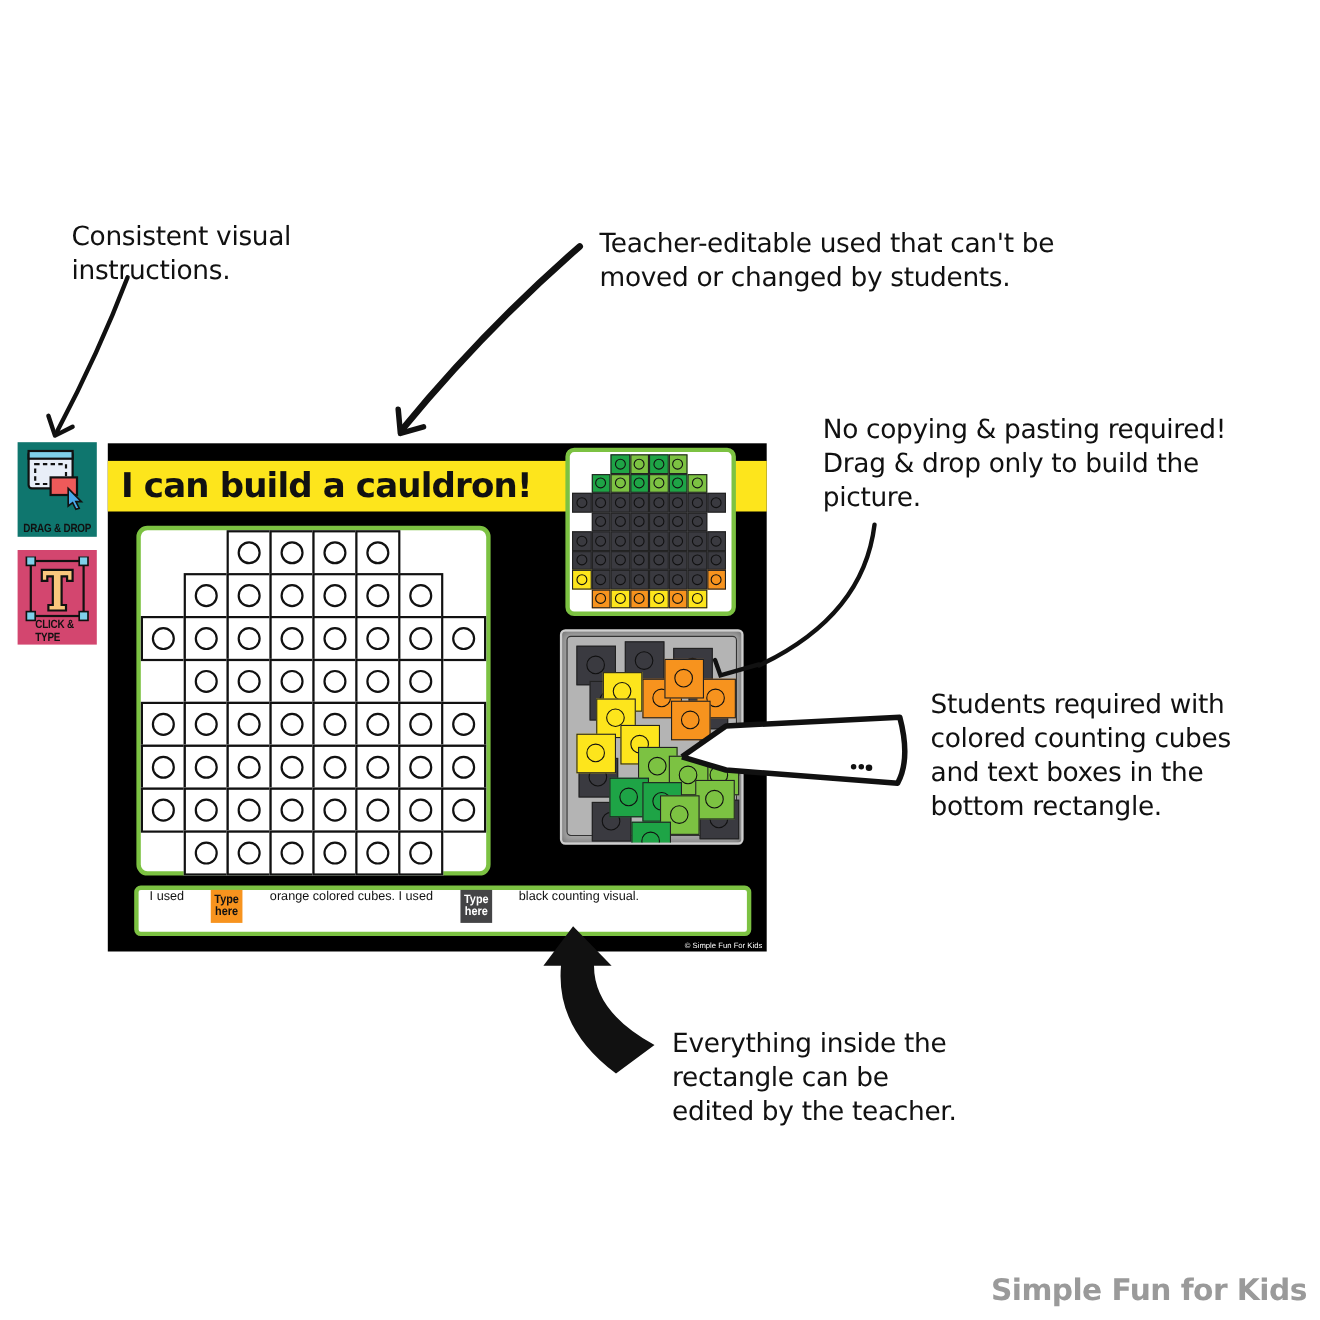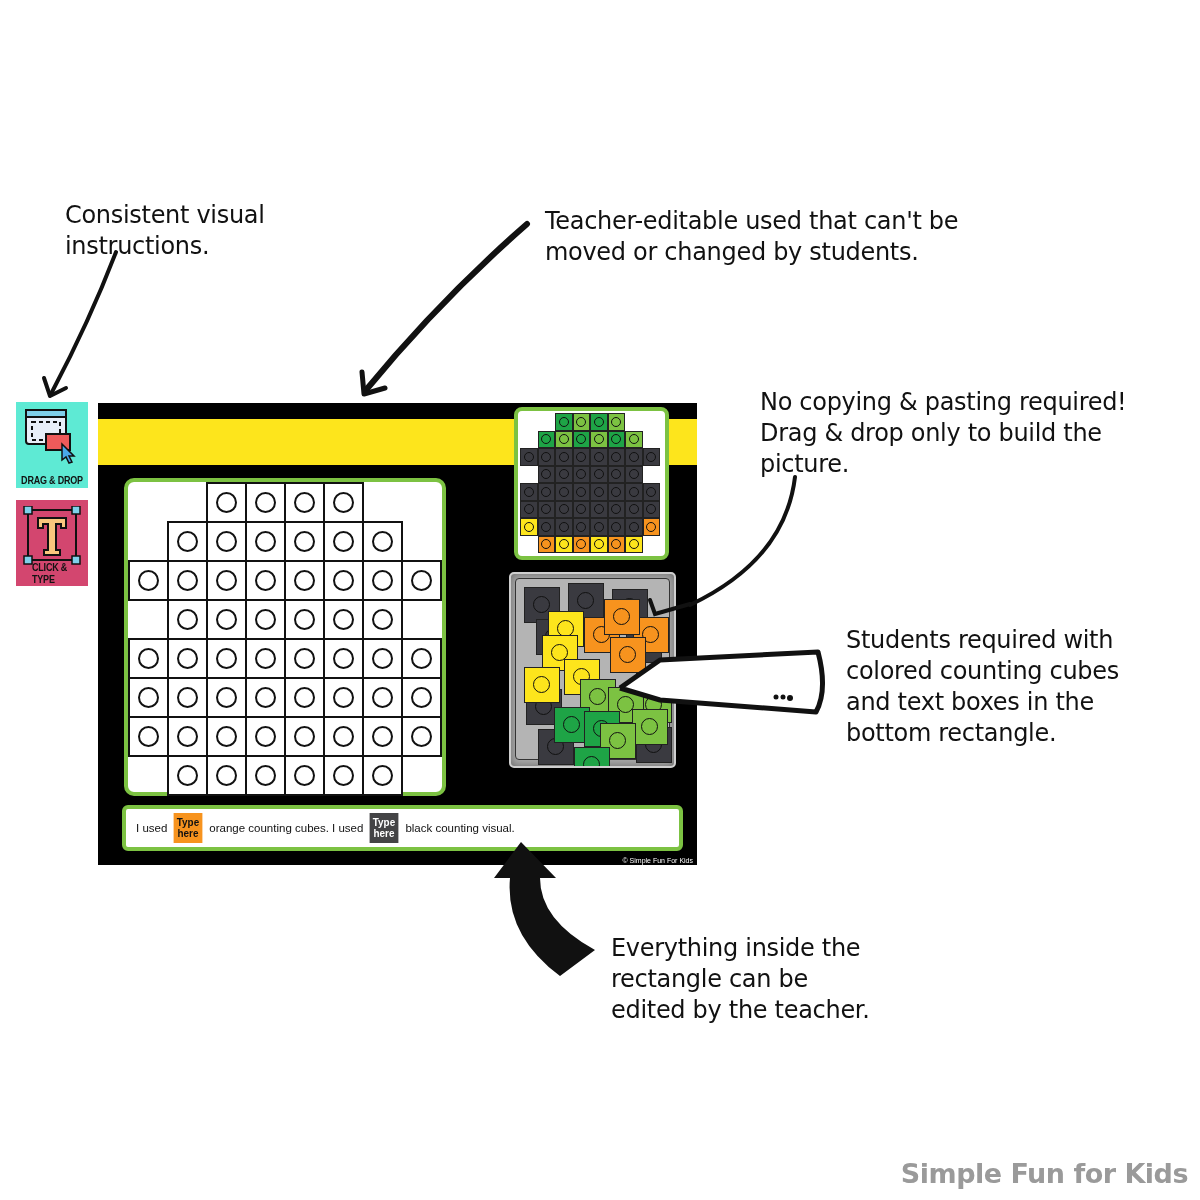--- a/index.html
+++ b/index.html
@@ -10,21 +10,21 @@
     position: absolute;
     font-family: "DejaVu Sans", sans-serif;
     font-size: 24px;
     line-height: 31px;
     color: #111;
     letter-spacing: -0.3px;
     white-space: pre-line;
   }
   .annot-visual { left: 65px; top: 200px; width: 240px; }
   .annot-teacher-text { left: 545px; top: 206px; width: 490px; }
-  .annot-no-copy { left: 748px; top: 387px; width: 420px; margin-left: 12px; }
+  .annot-no-copy { left: 748px; top: 375px; width: 420px; }
   .annot-students { left: 846px; top: 625px; width: 320px; }
   .annot-everything { left: 611px; top: 933px; width: 320px; }
 
   svg.arrows { position: absolute; left: 0; top: 0; width: 1200px; height: 1200px; pointer-events: none; }
 
   
   .side-icon {
     position: absolute;
     width: 72px;
     height: 86px;
@@ -35,21 +35,21 @@
     padding-bottom: 3px;
   }
   .side-icon .cap {
     font-family: "Liberation Sans", sans-serif;
     font-size: 9px;
     font-weight: bold;
     color: #111;
     letter-spacing: -0.2px;
     transform: scaleY(1.2);
   }
-  .side-dragdrop { left: 16px; top: 402px; background: #5eead4; }
+  .side-dragdrop { left: 16px; top: 402px; background: #0f766e; }
   .side-clicktype { left: 16px; top: 500px; background: #d3466f; padding-left: 16px; }
   .side-icon svg { position: absolute; left: 6px; top: 6px; }
 
   
   .slide {
     position: absolute;
     left: 98px; top: 403px;
     width: 599px; height: 462px;
     background: #000;
   }
@@ -157,26 +157,25 @@
   }
 
   .sentence-box {
     position: absolute;
     left: 24px; top: 402px;
     width: 561px; height: 46px;
     background: #fff;
     border: 4px solid #7cc242;
     border-radius: 6px;
     display: flex;
-    align-items: center;
     padding-left: 10px;
     font-family: "Liberation Sans", sans-serif;
     font-size: 11.5px;
     color: #111;
-    gap: 5px;
+    gap: 23px;
   }
   .type-here {
     display: inline-flex;
     flex-direction: column;
     align-items: center;
     justify-content: center;
     width: 32px; height: 30px;
     font-family: "Liberation Sans", sans-serif;
     font-weight: bold;
     font-size: 11px;
@@ -239,20 +238,21 @@
     <rect x="50" y="0" width="8" height="8" fill="#7fd0ea" stroke="#111" stroke-width="1.5"></rect>
     <rect x="2" y="50" width="8" height="8" fill="#7fd0ea" stroke="#111" stroke-width="1.5"></rect>
     <rect x="50" y="50" width="8" height="8" fill="#7fd0ea" stroke="#111" stroke-width="1.5"></rect>
     <path d="M16 12 H44 V22 H39 V18 H34 V44 H38 V49 H22 V44 H26 V18 H21 V22 H16 Z" fill="#f9c77d" stroke="#111" stroke-width="2"></path>
   </svg>
   <span class="cap">CLICK &amp; TYPE</span>
 </div>
 
 <div class="slide">
   <div class="title-band"></div>
+  <div class="title-text">I can build a cauldron!</div>
 
   <div class="grid-panel">
     <div class="grid" id="build-grid">
         <div class="cell"></div>
         <div class="cell"></div>
         <div class="cell on"></div>
         <div class="cell on"></div>
         <div class="cell on"></div>
         <div class="cell on"></div>
         <div class="cell"></div>
@@ -415,21 +415,21 @@
         <div class="cube" style="left: 58px; top: 168px; background: rgb(30, 164, 70);"></div>
       </div>
   </div>
 
   <div class="sentence-box">
     <span>I used</span>
     <span class="type-here orange">
       <span>Type</span>
       <span>here</span>
     </span>
-    <span>orange counting cubes. I used</span>
+    <span>orange colored cubes. I used</span>
     <span class="type-here dark">
       <span>Type</span>
       <span>here</span>
     </span>
     <span>black counting visual.</span>
   </div>
 
   <div class="copyright">© Simple Fun For Kids</div>
 </div>
 

